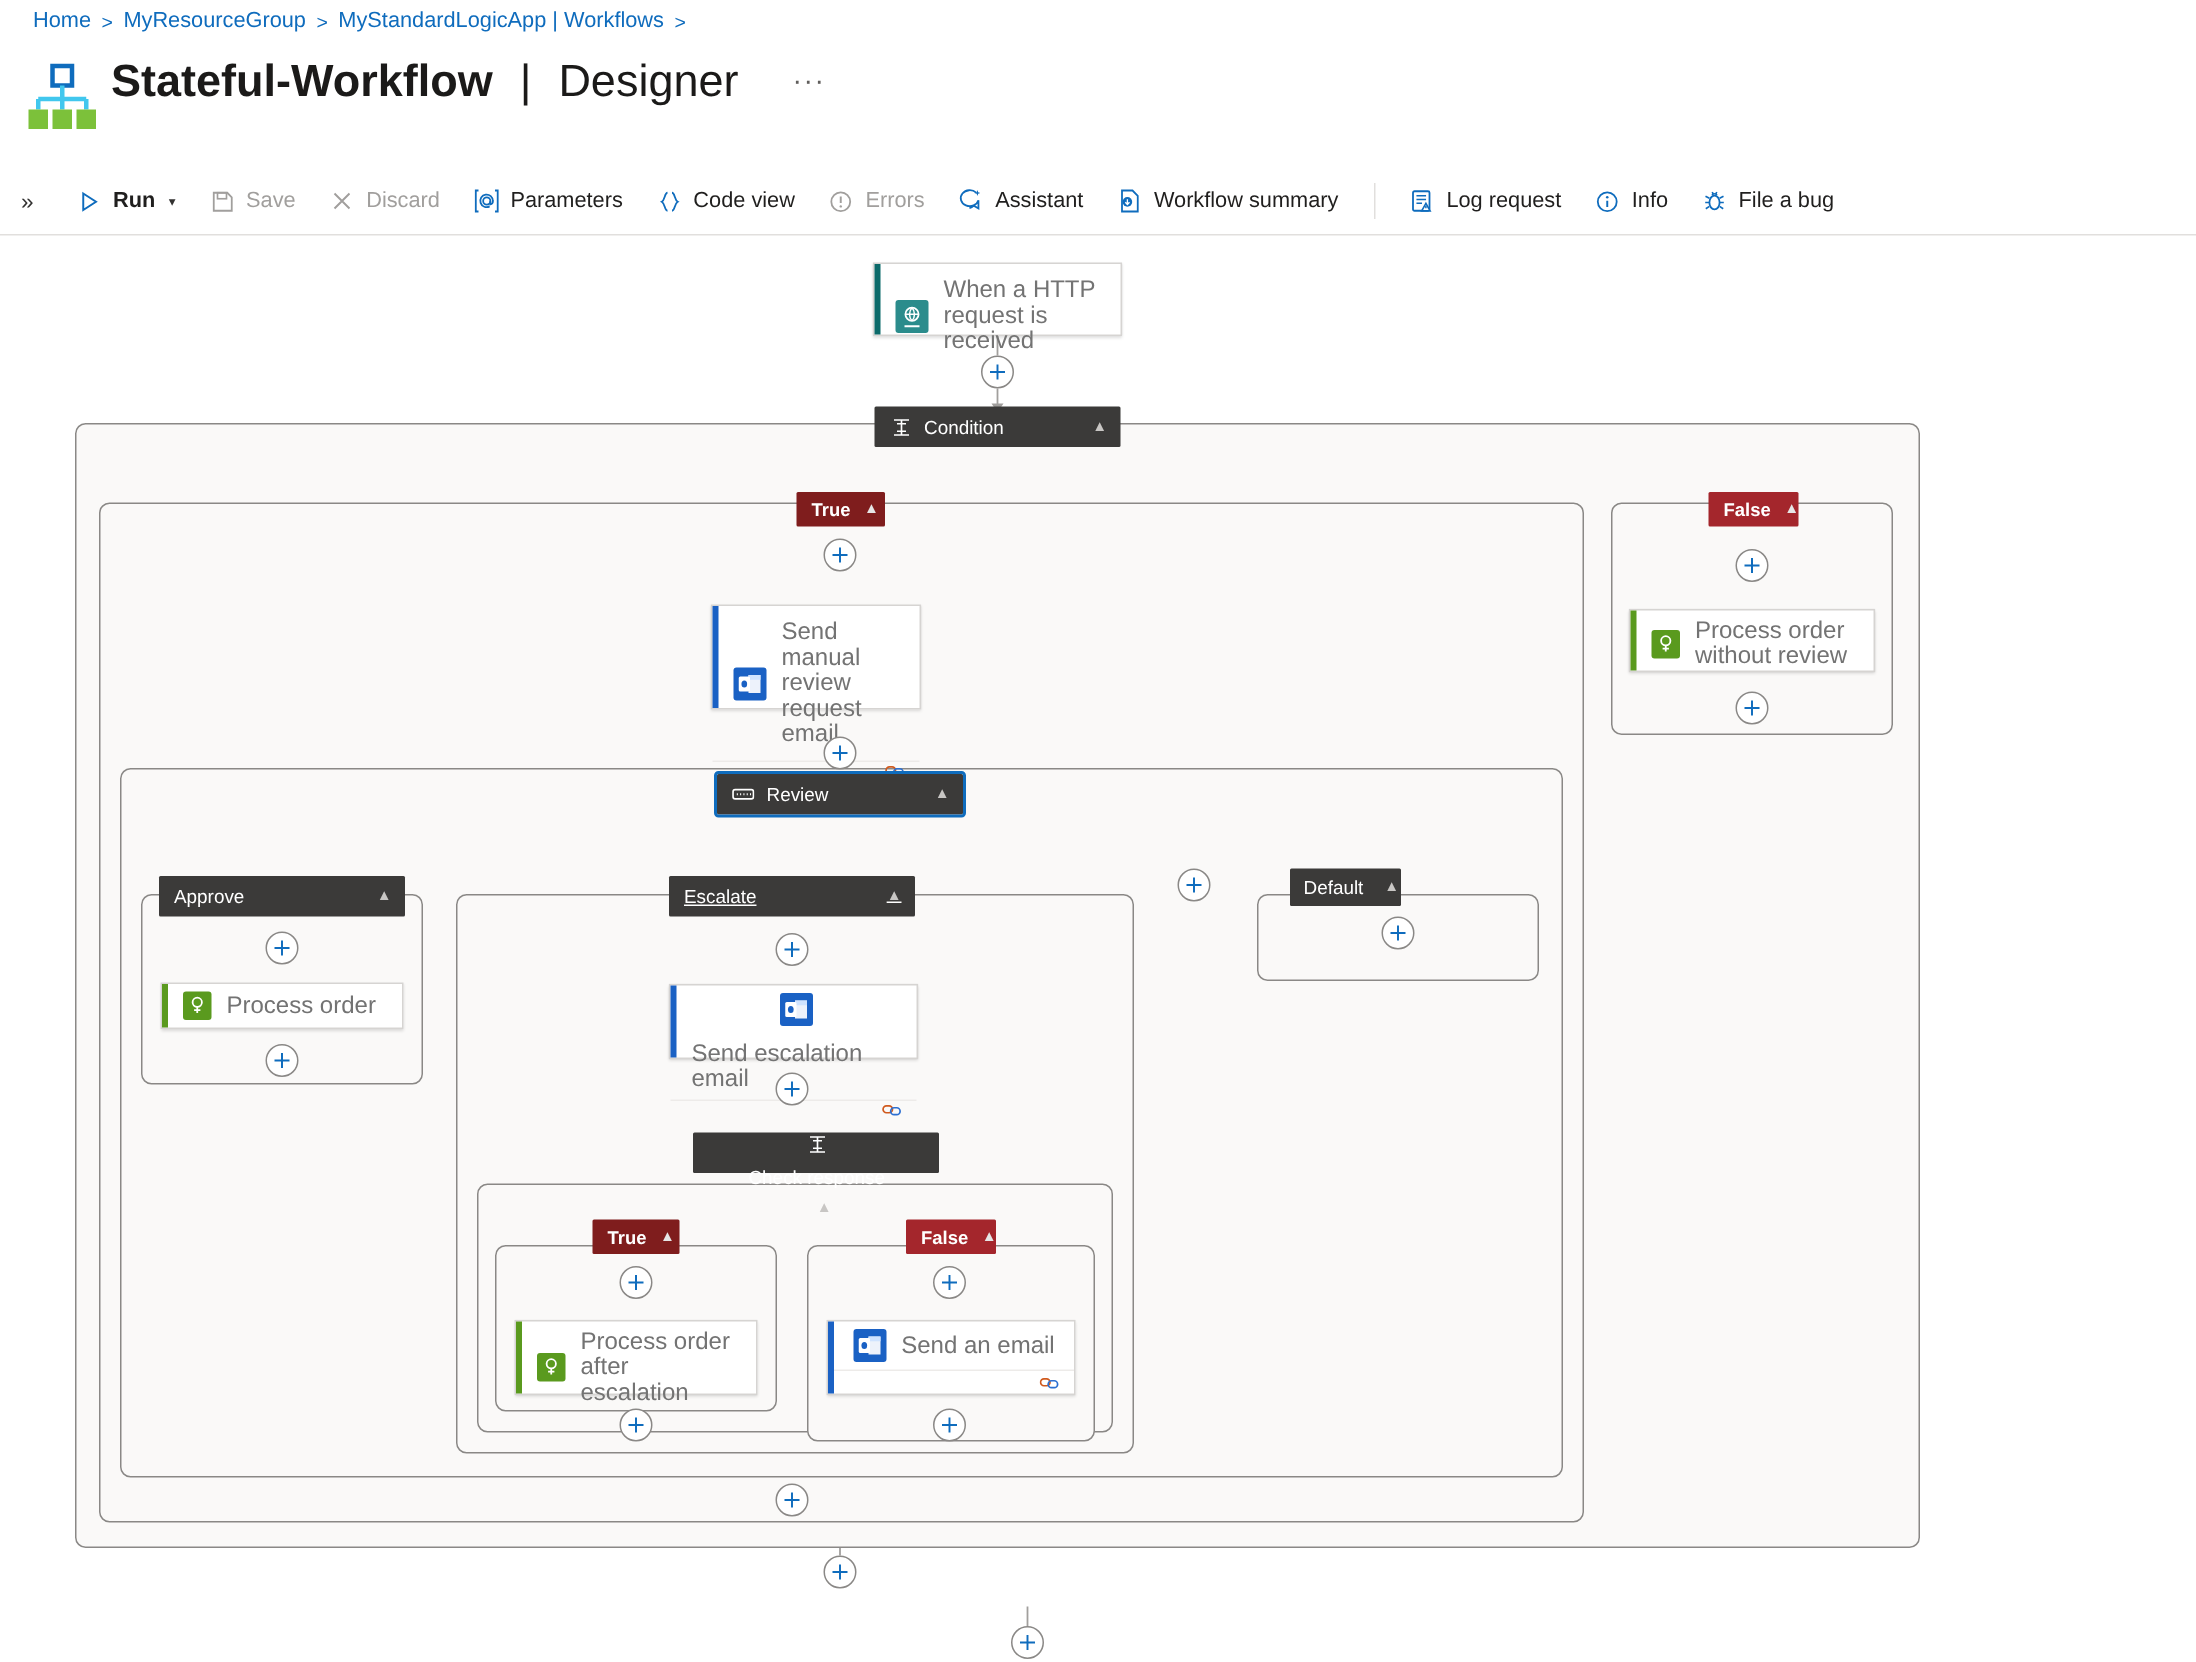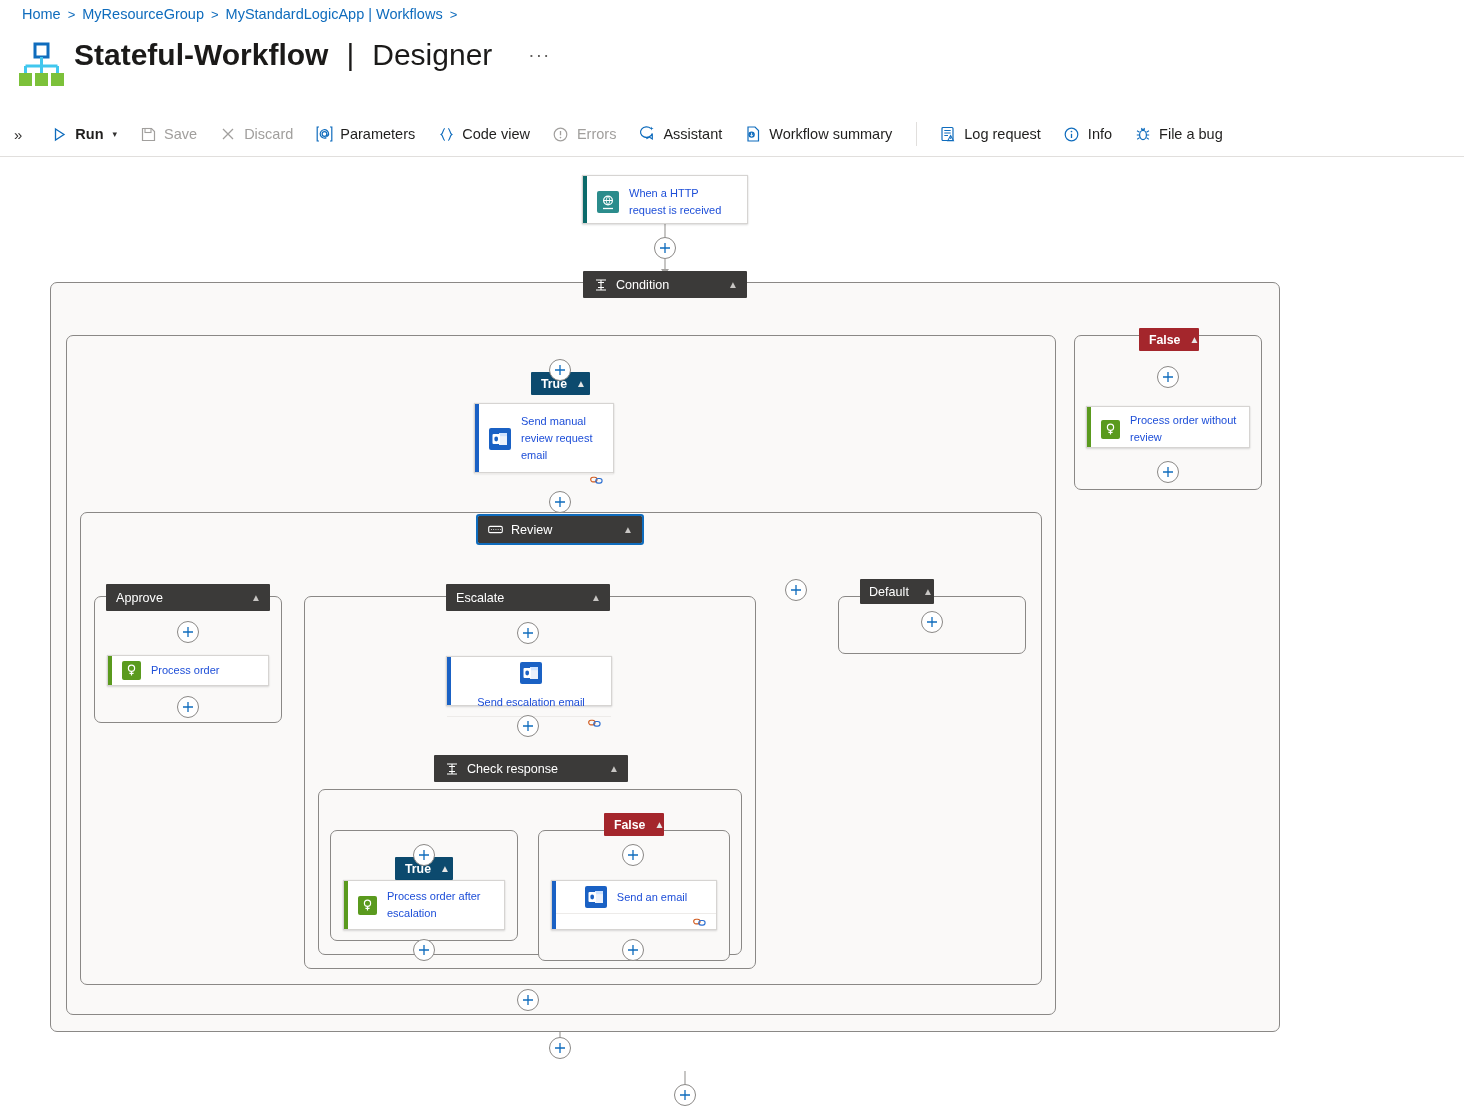--- a/index.html
+++ b/index.html
@@ -79,21 +79,21 @@
   
   .card {
     position: absolute; background: #ffffff;
     border: 1px solid #d6d4d2;
     box-shadow: 0 1px 2px rgba(0,0,0,0.13), 0 0 1px rgba(0,0,0,0.10);
     display: flex; flex-direction: column; cursor: pointer;
   }
   .card .accent { position: absolute; left: 0; top: 0; bottom: 0; width: 4px; }
   .card .body { display: flex; align-items: center; gap: 10px; padding: 9px 10px 9px 14px; flex: 1; }
   .card .ico { width: 22px; height: 22px; border-radius: 2px; flex: none; position: relative; }
-  .card .label { font-size: 11px; line-height: 17px; color: #1d4ed8; }
+  .card .label { font-size: 16px; line-height: 17px; color: #737373; }
   .card .foot {
     border-top: 1px solid #edebe9; height: 22px;
     display: flex; align-items: center; justify-content: flex-end; padding-right: 9px;
   }
 
   
   .hnode {
     position: absolute; background: #3b3a39; color: #ffffff;
     display: flex; align-items: center; padding: 0 9px 0 10px; gap: 8px;
     font-size: 12.6px; cursor: pointer; border-radius: 1px;
@@ -102,21 +102,21 @@
   .hnode .hico { width: 15px; height: 15px; flex: none; display: flex; align-items: center; justify-content: center; }
   .hnode .htxt { flex: 1; font-weight: 400; white-space: nowrap; }
   .hnode .hchev { font-size: 10px; color: #c8c6c4; margin-left: 10px; }
 
   
   .pill {
     position: absolute; display: flex; align-items: center; gap: 9px;
     color: #ffffff; font-size: 12.3px; font-weight: 600;
     padding: 0 8px 0 10px; cursor: pointer; border-radius: 1px;
   }
-  .pill.true  { background: #0c4a6e; margin-top: 44px; }
+  .pill.true  { background: #7f1d1d; }
   .pill.false { background: #a4262c; }
   .pill .pchev { font-size: 10px; color: #e6e6e6; }
 
   
   .plus {
     position: absolute; width: 22px; height: 22px; border-radius: 50%;
     border: 1px solid #8a8886; background: #ffffff; cursor: pointer;
     display: flex; align-items: center; justify-content: center;
   }
   .plus svg { display: block; }
@@ -454,21 +454,21 @@
       </span>
       <span class="label">Process order</span>
     </div>
   </div>
   <div class="plus" style="left:177px; top:538px;">
     <svg width="12" height="12" viewBox="0 0 12 12">
         <path d="M6 1 V11 M1 6 H11" stroke="#0f6cbd" stroke-width="1.3"></path>
       </svg>
   </div>
 
-  <div class="hnode" style="left:446px; top:426px; width:164px; height:27px;">
+  <div class="hnode" style="left:446px; top:426px; width:164px; height:27px;text-decoration:underline;">
     <span class="htxt">Escalate</span>
     <span class="hchev">▲</span>
   </div>
   <div class="plus" style="left:517px; top:464px;">
     <svg width="12" height="12" viewBox="0 0 12 12">
         <path d="M6 1 V11 M1 6 H11" stroke="#0f6cbd" stroke-width="1.3"></path>
       </svg>
   </div>
 
   <div class="card" style="left:446px; top:498px; width:166px; height:50px;">
@@ -493,21 +493,21 @@
       </span>
     </div>
   </div>
 
   <div class="plus" style="left:517px; top:557px;">
     <svg width="12" height="12" viewBox="0 0 12 12">
         <path d="M6 1 V11 M1 6 H11" stroke="#0f6cbd" stroke-width="1.3"></path>
       </svg>
   </div>
 
-  <div class="hnode" style="left:434px; top:597px; width:194px; height:27px;">
+  <div class="hnode" style="left:462px; top:597px; width:164px; height:27px;flex-direction:column;">
     <span class="hico">
       <svg width="14" height="14" viewBox="0 0 14 14">
         <path d="M2 2 H12 M2 12 H12 M7 2 V12" stroke="#ffffff" stroke-width="1.1" fill="none"></path>
         <path d="M4 4.5 H10 M4 9.5 H10" stroke="#ffffff" stroke-width="1" fill="none"></path>
       </svg>
     </span>
     <span class="htxt">Check response</span>
     <span class="hchev">▲</span>
   </div>
 

